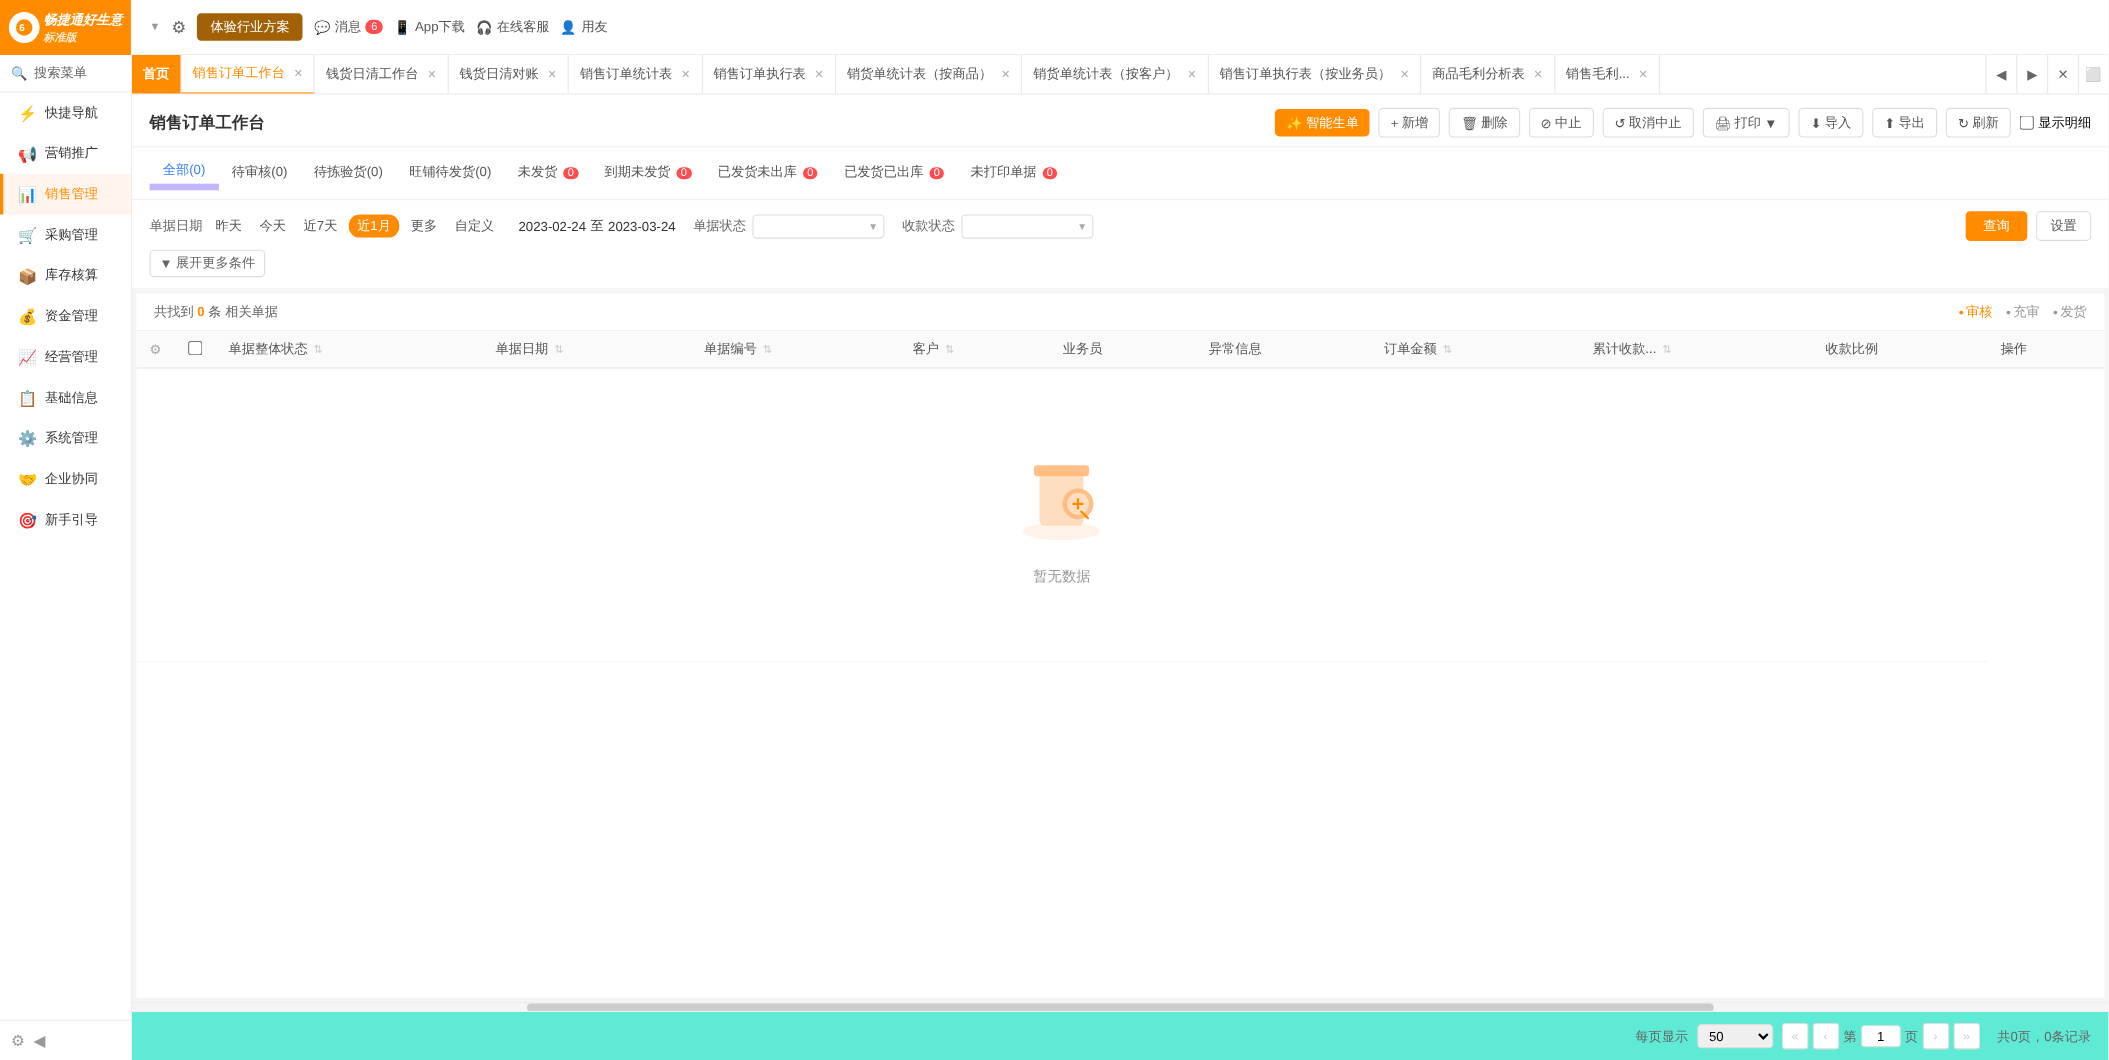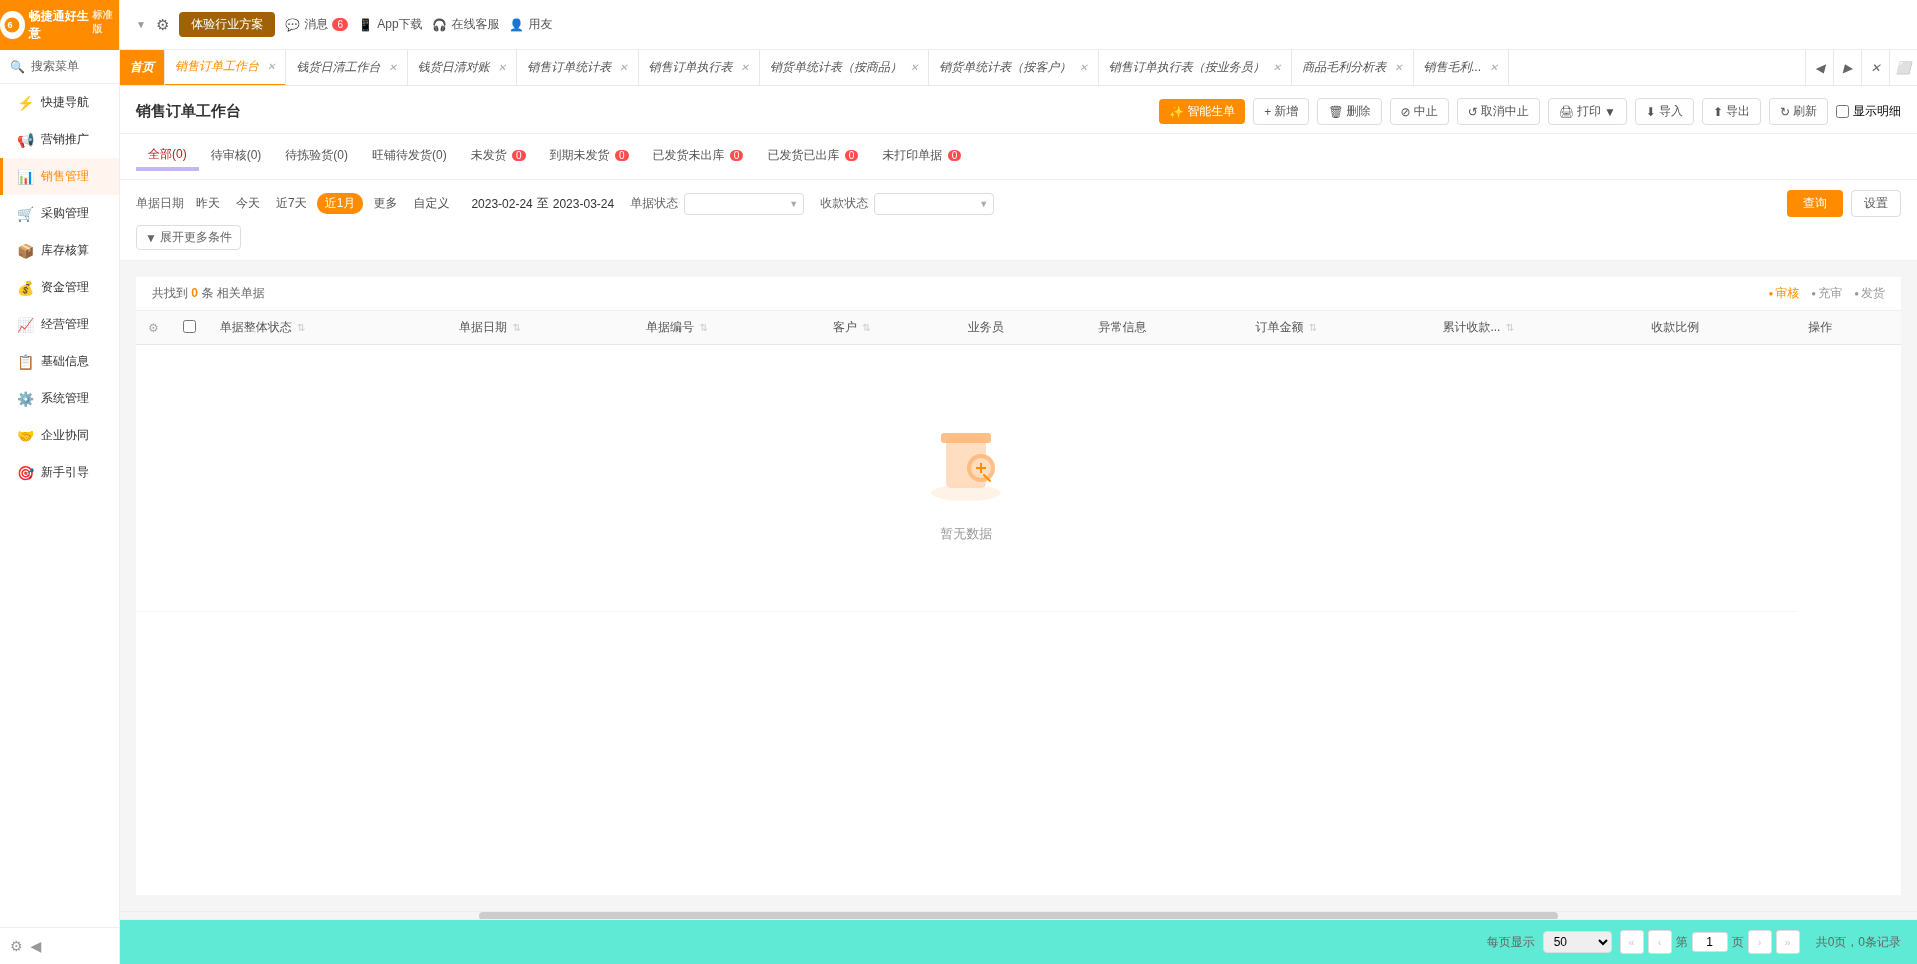--- a/index.html
+++ b/index.html
@@ -3,83 +3,83 @@
   <meta charset="utf-8">
   <style>
     * { box-sizing: border-box; margin: 0; padding: 0; font-family: 'Microsoft YaHei', Arial, sans-serif; font-size: 12px; }
     body { display: flex; height: 964px; overflow: hidden; background: #f5f5f5; }
 
     
     .sidebar { width: 120px; background: #fff; display: flex; flex-direction: column; border-right: 1px solid #eee; flex-shrink: 0; }
     .sidebar-logo { height: 50px; background: #ff8c00; display: flex; align-items: center; justify-content: center; color: #fff; font-size: 13px; font-weight: bold; gap: 4px; }
     .sidebar-logo .logo-icon { width: 28px; height: 28px; background: #fff; border-radius: 50%; display: flex; align-items: center; justify-content: center; }
     .sidebar-logo .logo-icon svg { width: 18px; height: 18px; }
-    .sidebar-logo-text { display: flex; flex-direction: row; font-size: 11px; }
+    .sidebar-logo-text { display: flex; flex-direction: column; font-size: 11px; font-style: italic; }
     .sidebar-search { display: flex; align-items: center; padding: 8px 10px; border-bottom: 1px solid #f0f0f0; color: #666; cursor: pointer; gap: 6px; }
     .sidebar-nav-item { display: flex; align-items: center; padding: 10px 14px; cursor: pointer; color: #333; gap: 8px; border-left: 3px solid transparent; }
     .sidebar-nav-item.active { background: #fff5ee; color: #ff8c00; border-left: 3px solid #ff8c00; }
     .sidebar-nav-item .nav-icon { font-size: 14px; width: 16px; text-align: center; }
     .sidebar-bottom { margin-top: auto; display: flex; align-items: center; padding: 10px; border-top: 1px solid #eee; gap: 8px; }
     .sidebar-bottom-btn { background: none; border: none; cursor: pointer; color: #999; font-size: 14px; }
 
     
     .main { flex: 1; display: flex; flex-direction: column; overflow: hidden; }
 
     
     .top-header { height: 50px; background: #fff; display: flex; align-items: center; padding: 0 16px; border-bottom: 1px solid #eee; gap: 10px; flex-shrink: 0; }
     .system-title { flex: 1; font-size: 13px; color: #333; font-weight: 500; }
     .header-btn { display: flex; align-items: center; gap: 4px; cursor: pointer; font-size: 12px; color: #555; }
     .badge { background: #ff4d4f; color: #fff; border-radius: 10px; padding: 1px 5px; font-size: 10px; min-width: 16px; text-align: center; }
     .industry-btn { background: #a16207; color: #fff; border: none; border-radius: 4px; padding: 4px 12px; cursor: pointer; font-size: 12px; }
     .settings-icon { cursor: pointer; color: #666; font-size: 14px; }
     .dropdown-arrow { font-size: 10px; color: #999; }
 
     
-    .tab-bar { height: 36px; background: #fff; display: flex; align-items: center; border-bottom: 1px solid #e8e8e8; overflow: hidden; flex-shrink: 0; font-style: italic; }
+    .tab-bar { height: 36px; background: #fff; display: flex; align-items: center; border-bottom: 1px solid #e8e8e8; overflow: hidden; flex-shrink: 0; }
     .tab-item { display: flex; align-items: center; height: 36px; padding: 0 10px; border-right: 1px solid #e8e8e8; cursor: pointer; color: #555; white-space: nowrap; font-size: 12px; gap: 4px; flex-shrink: 0; }
     .tab-item.active { background: #fff; color: #ff8c00; border-bottom: 2px solid #ff8c00; }
     .tab-home { background: #ff8c00; color: #fff; font-weight: bold; }
     .tab-close { font-size: 10px; color: #aaa; margin-left: 4px; }
     .tab-nav { display: flex; align-items: center; margin-left: auto; flex-shrink: 0; }
     .tab-nav-btn { width: 28px; height: 36px; display: flex; align-items: center; justify-content: center; cursor: pointer; color: #666; border-left: 1px solid #e8e8e8; font-size: 12px; }
 
     
     .content { flex: 1; overflow: auto; background: #f5f5f5; display: flex; flex-direction: column; }
 
     
     .page-header { display: flex; align-items: center; padding: 12px 16px 8px; background: #fff; border-bottom: 1px solid #eee; flex-shrink: 0; }
     .page-title { font-size: 15px; font-weight: bold; color: #333; flex: 1; }
     .page-actions { display: flex; align-items: center; gap: 8px; }
     .action-btn { display: flex; align-items: center; gap: 3px; padding: 4px 10px; border: 1px solid #ddd; border-radius: 4px; cursor: pointer; background: #fff; color: #555; font-size: 12px; }
     .action-btn.smart { background: #ff8c00; color: #fff; border: none; border-radius: 4px; }
 
     
     .filter-tabs { display: flex; align-items: center; padding: 8px 16px; background: #fff; border-bottom: 1px solid #f0f0f0; gap: 0; flex-shrink: 0; }
     .filter-tab { padding: 4px 12px; cursor: pointer; color: #555; border-bottom: 2px solid transparent; font-size: 12px; white-space: nowrap; }
-    .filter-tab.active { color: #b91c1c; border-bottom: 4px solid #c4b5fd; font-weight: 500; }
+    .filter-tab.active { color: #3b82f6; border-bottom: 6px solid #c4b5fd; font-weight: 500; }
     .filter-tab .tab-badge { display: inline-block; background: #ff4d4f; color: #fff; border-radius: 10px; padding: 0 4px; font-size: 10px; margin-left: 2px; }
 
     
     .search-bar { padding: 10px 16px; background: #fff; border-bottom: 1px solid #f0f0f0; flex-shrink: 0; }
     .search-row { display: flex; align-items: center; gap: 16px; flex-wrap: wrap; }
     .search-item { display: flex; align-items: center; gap: 6px; }
     .search-label { color: #666; white-space: nowrap; font-size: 12px; }
     .date-range-btns { display: flex; align-items: center; gap: 4px; }
     .date-btn { padding: 2px 6px; border-radius: 3px; cursor: pointer; color: #555; font-size: 12px; }
     .date-btn.active { background: #ff8c00; color: #fff; border-radius: 10px; padding: 2px 8px; }
     .date-input-range { display: flex; align-items: center; gap: 4px; font-size: 12px; color: #333; }
     .search-select { border: 1px solid #ddd; border-radius: 4px; padding: 3px 24px 3px 8px; font-size: 12px; color: #333; cursor: pointer; background: #fff; min-width: 120px; appearance: none; }
     .select-wrapper { position: relative; }
     .select-wrapper::after { content: '▼'; position: absolute; right: 6px; top: 50%; transform: translateY(-50%); font-size: 9px; color: #aaa; pointer-events: none; }
     .expand-btn { display: flex; align-items: center; gap: 3px; color: #666; cursor: pointer; font-size: 12px; padding: 3px 8px; border: 1px solid #ddd; border-radius: 4px; }
     .query-btn { background: #ff8c00; color: #fff; border: none; border-radius: 4px; padding: 5px 16px; cursor: pointer; font-size: 12px; }
     .set-btn { background: #fff; color: #555; border: 1px solid #ddd; border-radius: 4px; padding: 4px 12px; cursor: pointer; font-size: 12px; }
 
     
-    .table-area { flex: 1; background: #fff; margin: 16px; overflow: auto; }
+    .table-area { flex: 1; background: #fff; margin: 4px; overflow: auto; }
     .table-header-bar { display: flex; align-items: center; padding: 8px 16px; border-bottom: 1px solid #f0f0f0; gap: 8px; }
     .table-count { font-size: 12px; color: #666; }
     .table-count em { color: #ff8c00; font-style: normal; font-weight: bold; }
     .table-header-right { margin-left: auto; display: flex; gap: 12px; }
     .table-action-link { color: #ff8c00; cursor: pointer; font-size: 12px; display: flex; align-items: center; gap: 2px; }
     .table-action-link::before { content: '●'; font-size: 8px; }
 
     table { width: 100%; border-collapse: collapse; }
     thead { background: #fafafa; }
     th { padding: 8px 12px; text-align: left; color: #555; font-weight: 500; border-bottom: 1px solid #e8e8e8; white-space: nowrap; font-size: 12px; }

